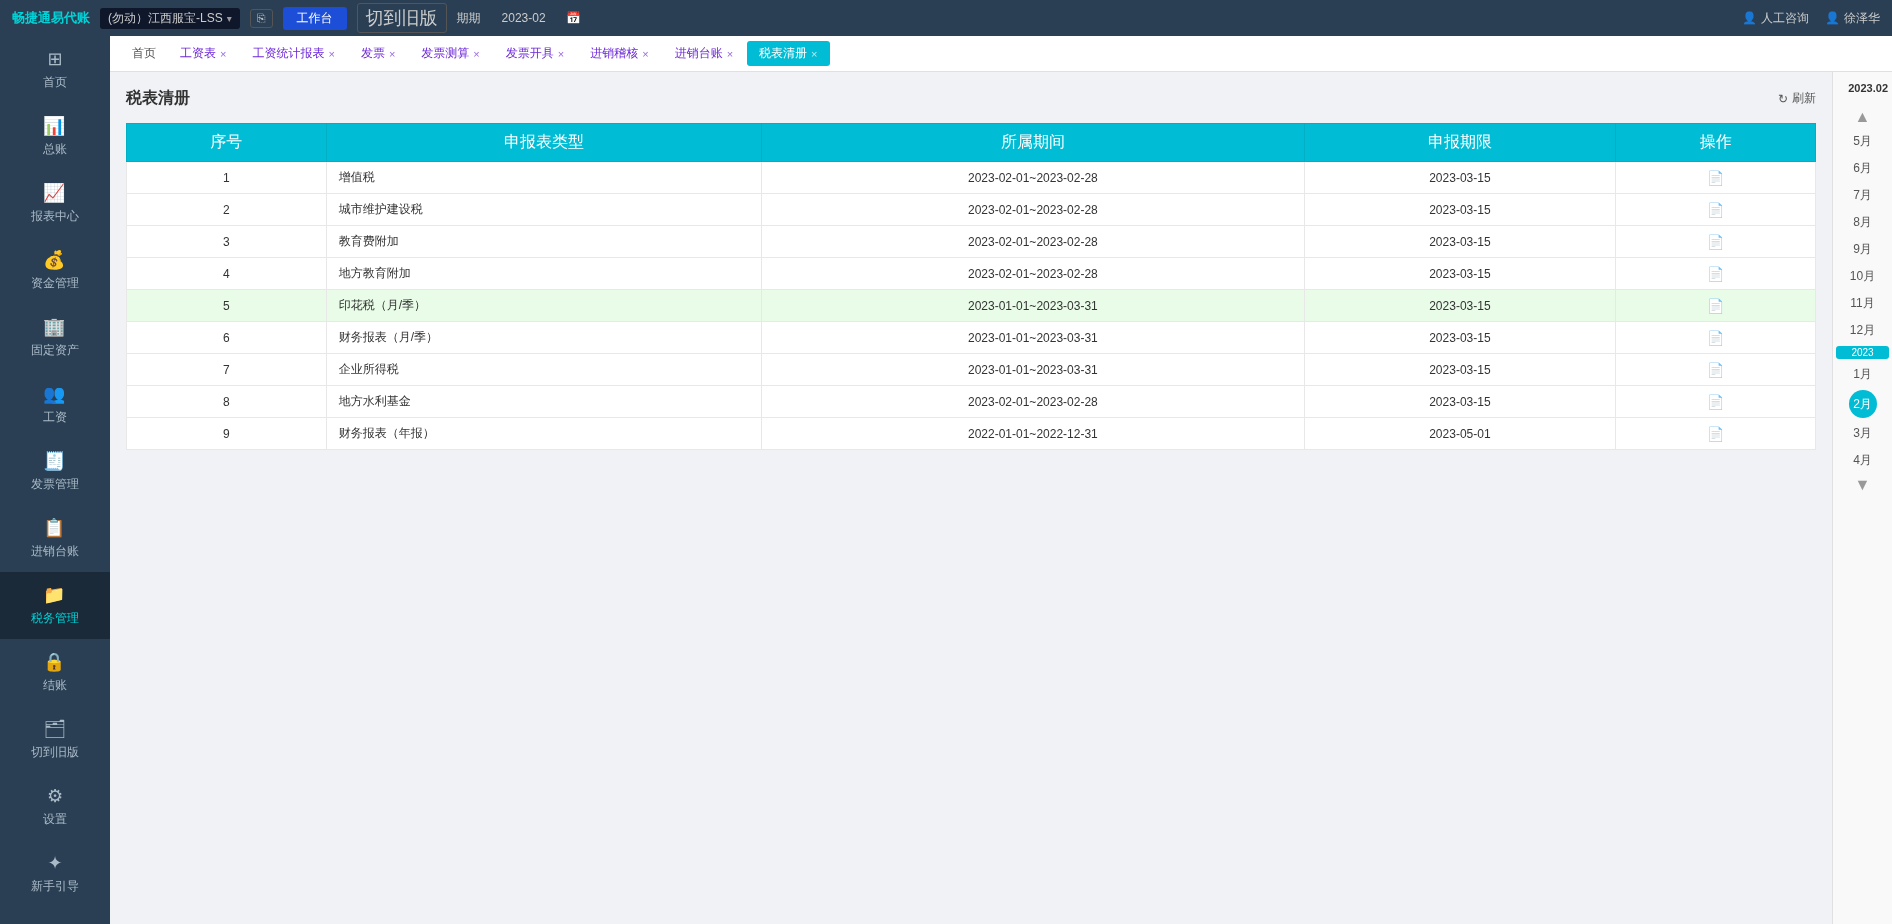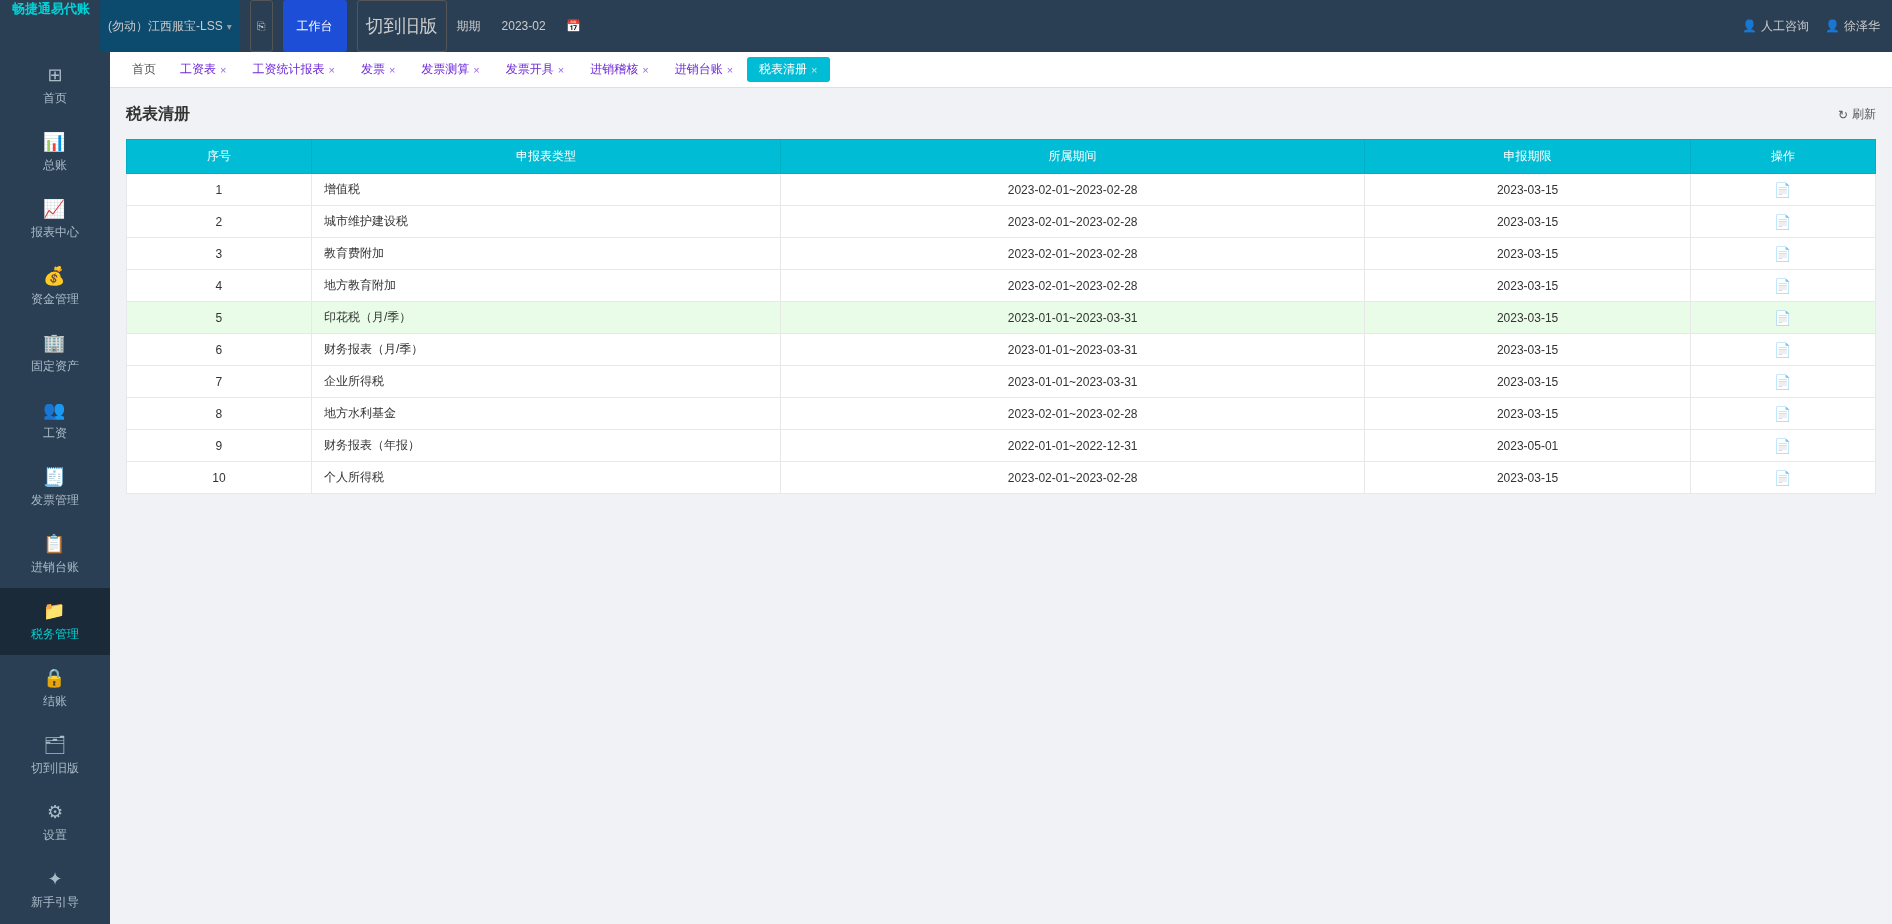--- a/index.html
+++ b/index.html
@@ -1,39 +1,40 @@
 <!DOCTYPE html>
 <html><head>
   <meta charset="utf-8">
   <style>
     * { box-sizing: border-box; margin: 0; padding: 0; }
     body { font-family: "Microsoft YaHei", "PingFang SC", sans-serif; font-size: 13px; background: #f0f2f5; display: flex; flex-direction: column; height: 100vh; overflow: hidden; }
 
     
     .top-bar {
-      height: 52px;
+      height: 36px;
       background: #2a3f54;
       display: flex;
+      align-items: center;
       padding: 0 12px;
       gap: 10px;
       flex-shrink: 0;
     }
     .top-bar-logo {
       color: #00d4d8;
       font-size: 13px;
       font-weight: bold;
       white-space: nowrap;
     }
     .top-bar-company {
       color: #ccc;
       font-size: 12px;
       display: flex;
       align-items: center;
       gap: 4px;
-      background: #0c4a6e;
+      background: #0f172a;
       padding: 2px 8px;
       border-radius: 3px;
       cursor: pointer;
     }
     .top-bar-company .chevron { font-size: 10px; color: #999; }
     .top-bar-copy-btn {
       background: none;
       border: 1px solid #555;
       color: #ccc;
       padding: 2px 6px;
@@ -219,21 +220,21 @@
       border-collapse: collapse;
       background: #fff;
       flex: 1;
     }
     .data-table thead tr {
       background: #00bcd4;
       color: white;
     }
     .data-table thead th {
       padding: 8px 12px;
-      font-size: 12px;
+      font-size: 16px;
       font-weight: normal;
       text-align: center;
       border: 1px solid #00afc5;
     }
     .data-table tbody tr {
       background: white;
     }
     .data-table tbody tr.highlighted { background: #e8fce8; }
     .data-table tbody td {
       padding: 7px 12px;
@@ -501,28 +502,40 @@
                   <td>2023-03-15</td>
                   <td><span class="action-icon">📄</span></td>
                 </tr>
                 <tr>
                   <td>9</td>
                   <td>财务报表（年报）</td>
                   <td>2022-01-01~2022-12-31</td>
                   <td>2023-05-01</td>
                   <td><span class="action-icon">📄</span></td>
                 </tr>
-                <tr>
-                  <td>10</td>
-                  <td>个人所得税</td>
-                  <td>2023-02-01~2023-02-28</td>
-                  <td>2023-03-15</td>
-                  <td><span class="action-icon">📄</span></td>
-                </tr>
               </tbody>
           </table>
         </div>
       </div>
 
+      <div class="calendar-panel">
+        <span class="calendar-year-label">2023.02</span>
+        <div style="height:28px;"></div>
+        <div class="cal-scroll-up">▲</div>
+        <div class="cal-month-item">5月</div>
+        <div class="cal-month-item">6月</div>
+        <div class="cal-month-item">7月</div>
+        <div class="cal-month-item">8月</div>
+        <div class="cal-month-item">9月</div>
+        <div class="cal-month-item">10月</div>
+        <div class="cal-month-item">11月</div>
+        <div class="cal-month-item">12月</div>
+        <div style="background:#00bcd4;color:white;font-size:10px;border-radius:3px;padding:1px 4px;margin:2px auto;text-align:center;width:90%;">2023</div>
+        <div class="cal-month-item">1月</div>
+        <div style="background:#00bcd4;color:white;border-radius:50%;width:28px;height:28px;display:flex;align-items:center;justify-content:center;margin:2px auto;font-size:12px;cursor:pointer;">2月</div>
+        <div class="cal-month-item">3月</div>
+        <div class="cal-month-item">4月</div>
+        <div class="cal-scroll-down">▼</div>
+      </div>
     </div>
 
   </div>
 </div>
 
 </body></html>

